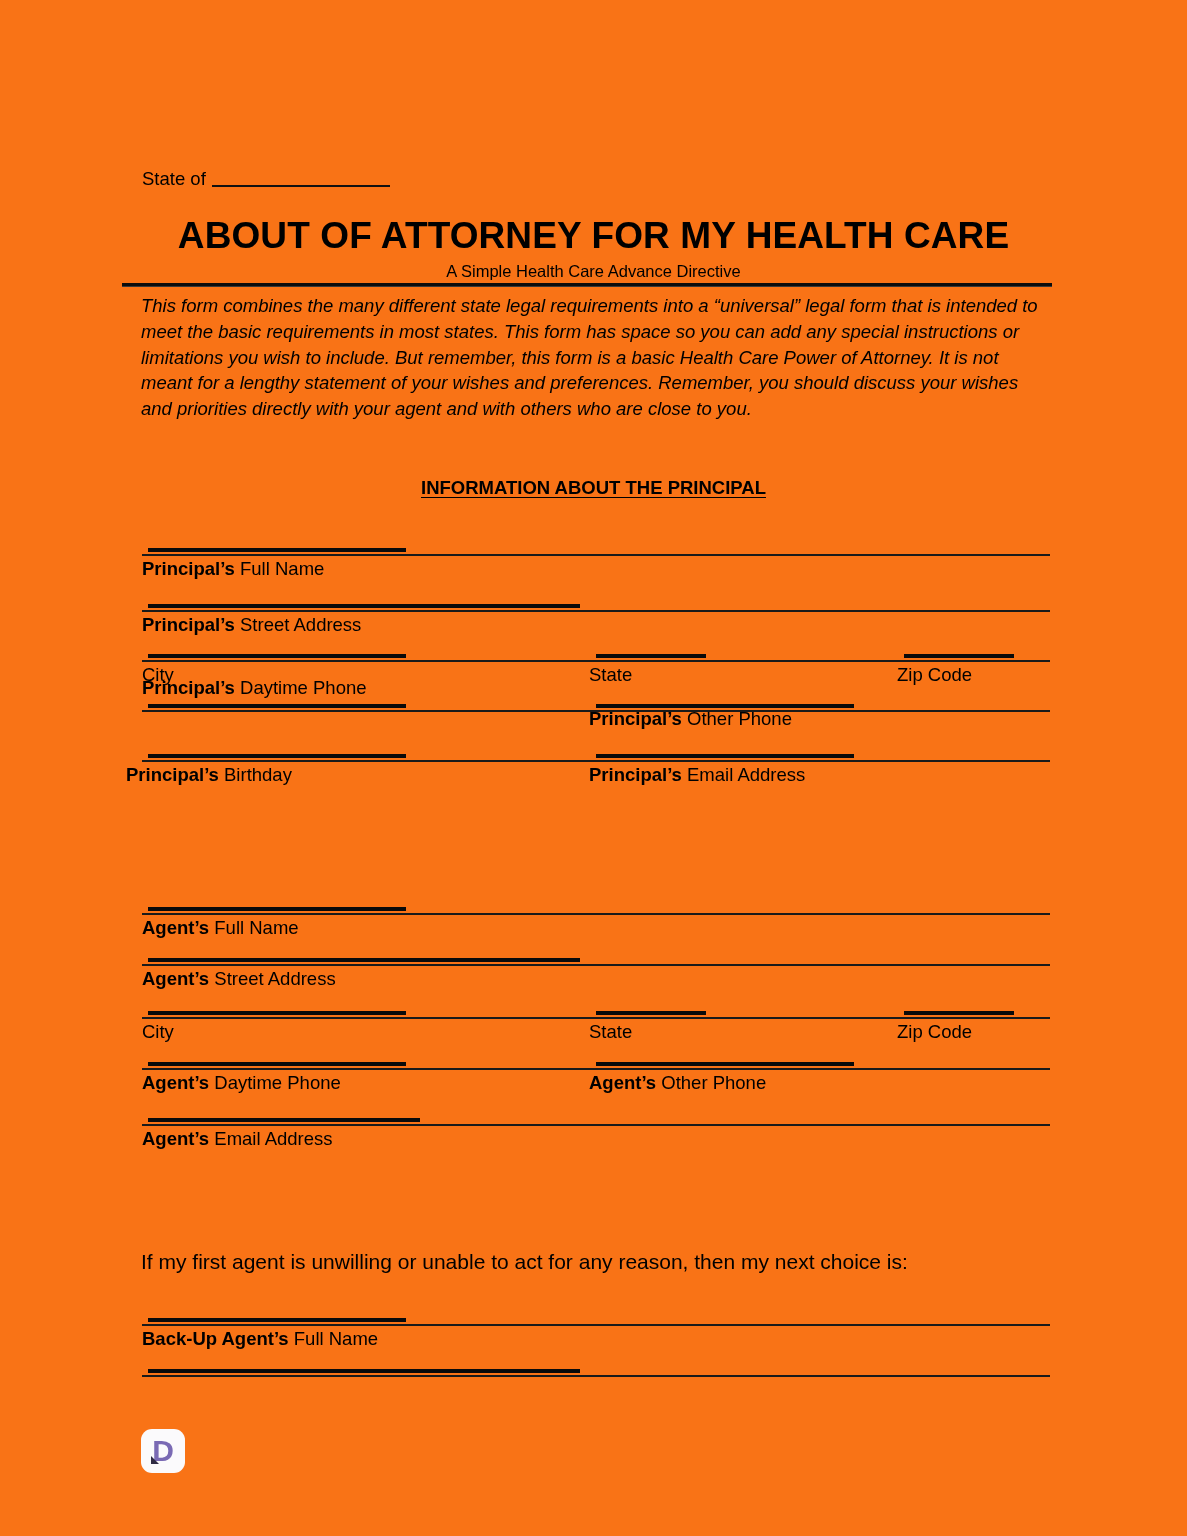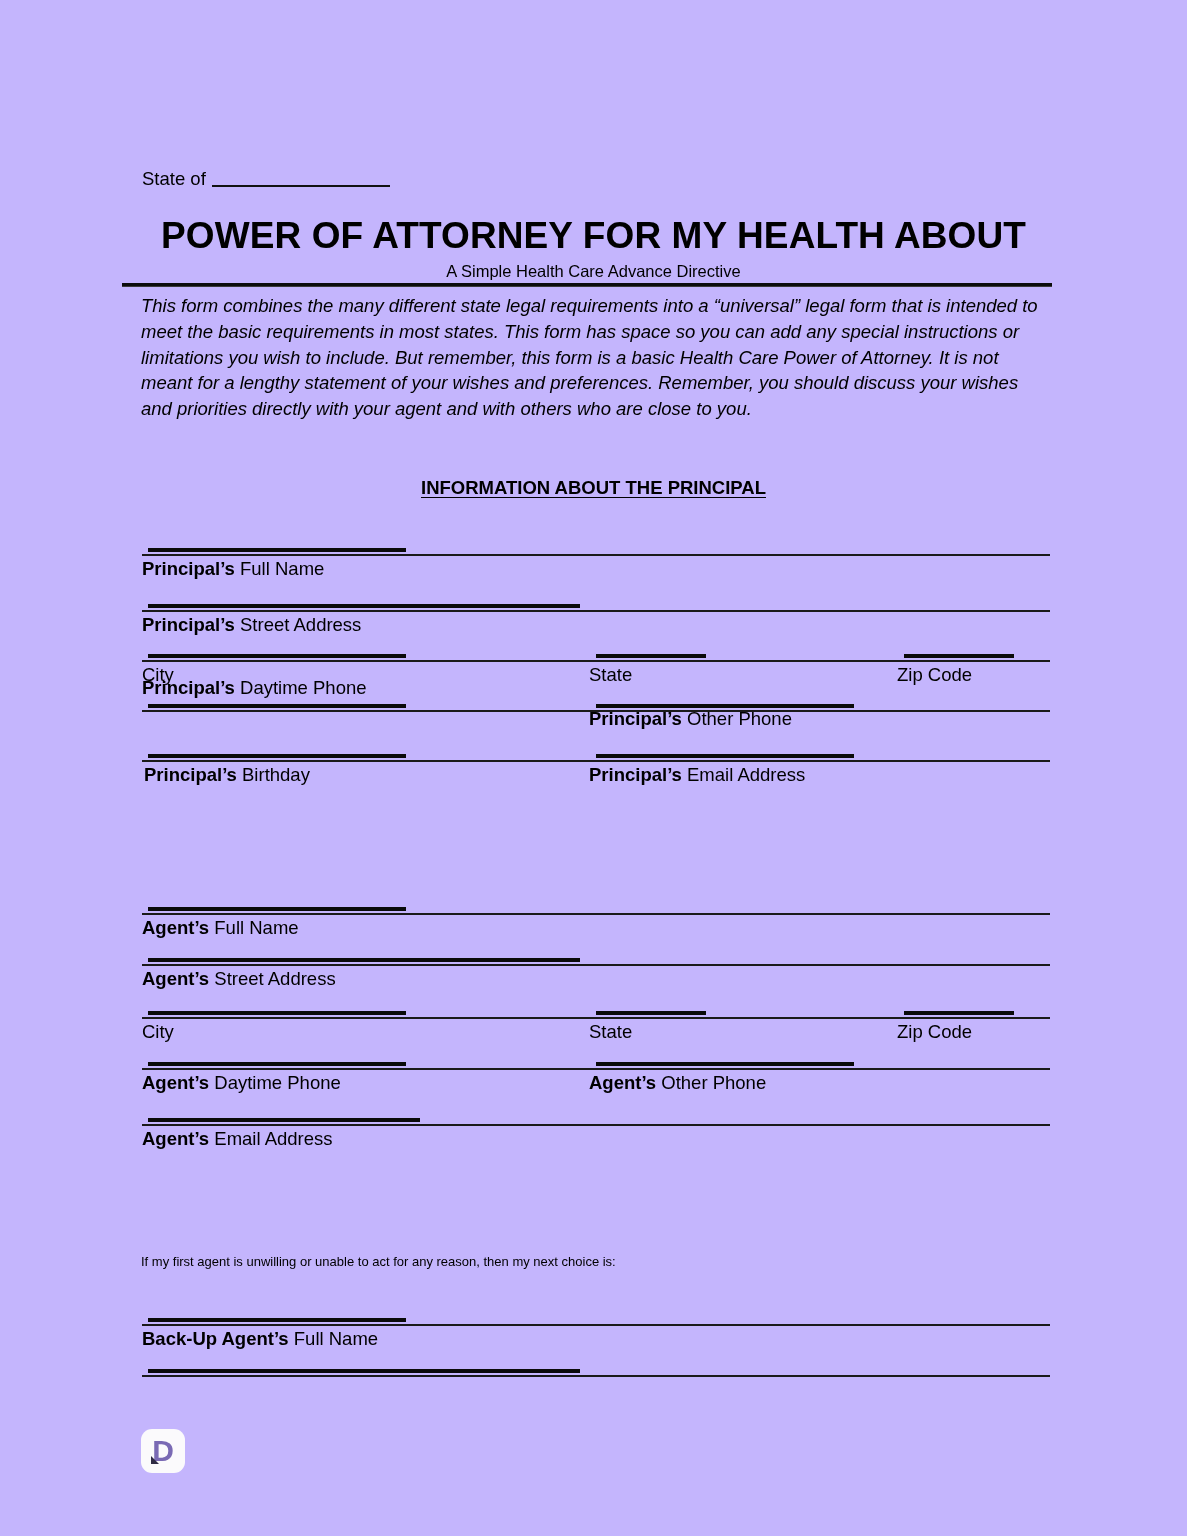--- a/index.html
+++ b/index.html
@@ -14,21 +14,21 @@
     font-family: "Liberation Sans", sans-serif;
     color: #000000;
     -webkit-font-smoothing: antialiased;
   }
 
   .page {
     position: absolute;
     left: 0; top: 0;
     width: 1187px;
     height: 1536px;
-    background: #c4b5fd;
+    background: #f97316;
     overflow: hidden;
   }
 
   
   .state-line {
     position: absolute;
     left: 142px;
     top: 168px;
     font-size: 18.5px;
     line-height: 22px;
@@ -123,21 +123,21 @@
     white-space: nowrap;
   }
   .field-label b {
     font-weight: bold;
   }
 
   
   .body-line {
     position: absolute;
     left: 141px;
-    font-size: 13px;
+    font-size: 21px;
     line-height: 23px;
     white-space: nowrap;
   }
 
   
   .logo {
     position: absolute;
     left: 141px;
     top: 1429px;
     width: 44px;
@@ -171,21 +171,21 @@
 </style>
 </head>
 <body>
 
 <div class="page">
 
   <div class="state-line">
     <span>State of</span><span class="state-blank"></span>
   </div>
 
-  <div class="doc-title">POWER OF ATTORNEY FOR MY HEALTH ABOUT</div>
+  <div class="doc-title">ABOUT OF ATTORNEY FOR MY HEALTH CARE</div>
   <div class="doc-subtitle">A Simple Health Care Advance Directive</div>
   <div class="header-rule"></div>
 
   <div class="intro">This form combines the many different state legal requirements into a “universal” legal form that is intended to meet the basic requirements in most states. This form has space so you can add any special instructions or limitations you wish to include. But remember, this form is a basic Health Care Power of Attorney. It is not meant for a lengthy statement of your wishes and preferences. Remember, you should discuss your wishes and priorities directly with your agent and with others who are close to you.</div>
 
   <div class="section-heading" style="top:477px;">
     <span>INFORMATION ABOUT THE PRINCIPAL</span>
   </div>
 
   <div class="rule-thin" style="top:554px;"></div>
@@ -214,21 +214,21 @@
   <div class="field-label" style="left:142px; top:677px;">
     <b>Principal’s</b><span> Daytime Phone</span>
   </div>
   <div class="field-label" style="left:589px; top:708px;">
     <b>Principal’s</b><span> Other Phone</span>
   </div>
 
   <div class="rule-thin" style="top:760px;"></div>
   <div class="rule-thick" style="left:148px; top:754px; width:258px;"></div>
   <div class="rule-thick" style="left:596px; top:754px; width:258px;"></div>
-  <div class="field-label" style="left:144px; top:764px;">
+  <div class="field-label" style="left:126px; top:764px;">
     <b>Principal’s</b><span> Birthday</span>
   </div>
   <div class="field-label" style="left:589px; top:764px;">
     <b>Principal’s</b><span> Email Address</span>
   </div>
 
 
   <div class="rule-thin" style="top:913px;"></div>
   <div class="rule-thick" style="left:148px; top:907px; width:258px;"></div>
   <div class="field-label" style="left:142px; top:917px;">

